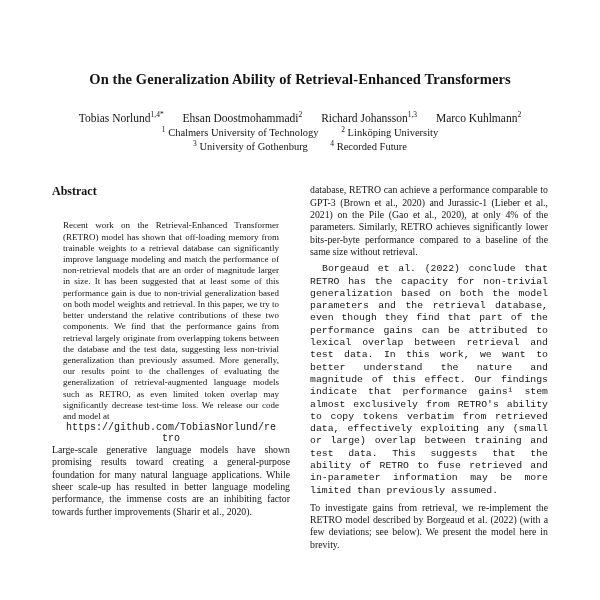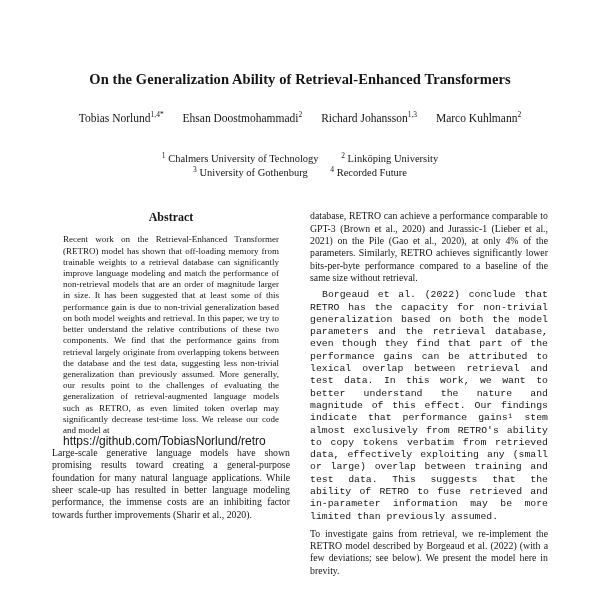--- a/index.html
+++ b/index.html
@@ -27,52 +27,52 @@
   .authors {
     margin-top: 24px;
     text-align: center;
     font-size: 11.5px;
     font-weight: normal;
     white-space: nowrap;
   }
   .author { display: inline-block; margin: 0 8px; }
   sup { font-size: 7.5px; vertical-align: super; line-height: 0; }
   .affiliations {
-    margin-top: 28px;
+    margin-top: 2px;
     text-align: center;
     font-size: 10.5px;
     line-height: 1.35;
   }
   .affil { display: inline-block; margin: 0 10px; }
   .columns {
     display: flex;
     gap: 20px;
     margin-top: 30px;
   }
   .col { width: 238px; }
   .abstract-heading {
-    text-align: center;
     font-weight: bold;
     font-size: 12px;
-    margin-bottom: 9px;
+    margin-bottom: 21px;
   }
   .abstract-block { padding: 0 11px; }
   .abstract-text {
     font-size: 9px;
     line-height: 11.2px;
     text-align: justify;
   }
   .abstract-url {
-    font-family: Liberation Sans, sans-serif;
-    font-size: 12px;
+    font-family: Liberation Mono, monospace;
+    font-size: 10px;
     line-height: 11px;
     color: #141414;
     text-decoration: none;
     display: block;
     word-break: break-all;
+    text-align: center;
   }
   .section-heading {
     font-size: 11.5px;
     font-weight: bold;
     margin: 15px 0 8px 0;
   }
   .section-heading .num { display: inline-block; margin-right: 11px; }
   p.body {
     font-size: 9.8px;
     line-height: 12.3px;

